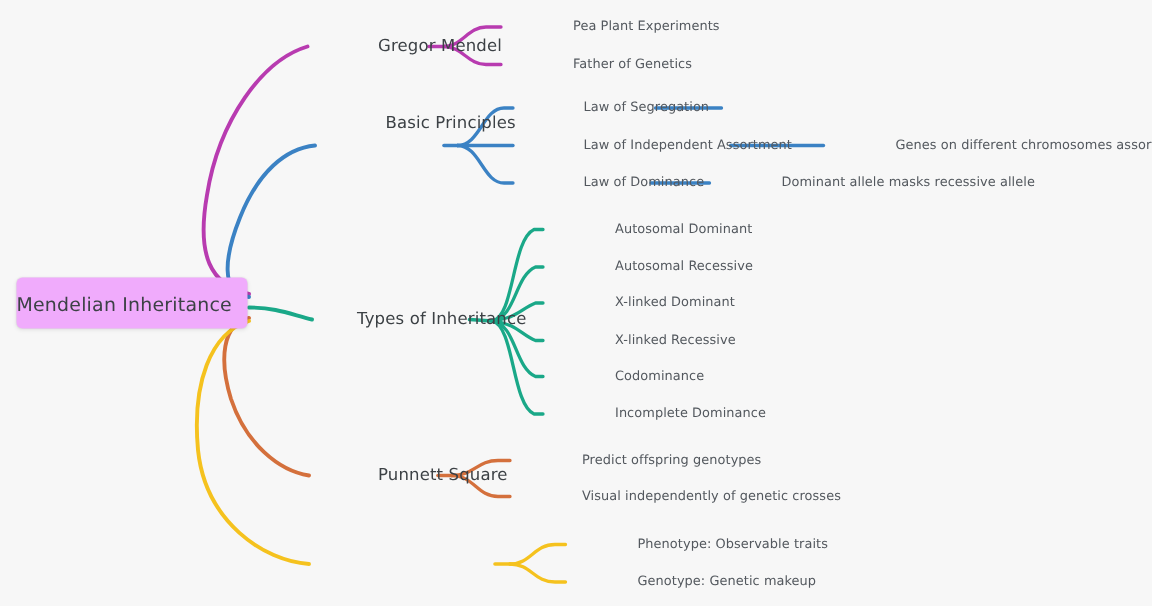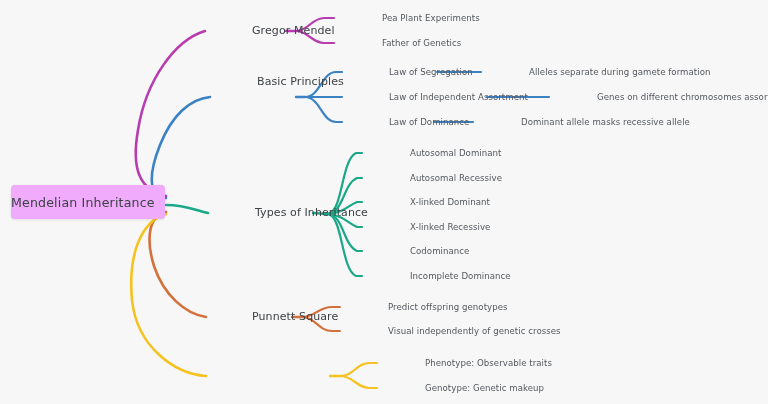--- a/index.html
+++ b/index.html
@@ -115,33 +115,32 @@
   </svg>
 
   <div id="root-node">
     <span class="root-text">Mendelian Inheritance</span>
   </div>
 
   <div class="node-label level1-label" style="left:208px; top:25px;">Gregor Mendel</div>
 
   <div class="node-label level1-label" style="left:213px; top:76px;">Basic Principles</div>
 
-  <div class="node-label level1-label" style="left:211px; top:207px;">Types of Inheritance</div>
+  <div class="node-label level1-label" style="left:194px; top:207px;">Types of Inheritance</div>
 
   <div class="node-label level1-label" style="left:208px; top:311px;">Punnett Square</div>
 
 
   <div class="node-label leaf-label" style="left:338px; top:14px;">Pea Plant Experiments</div>
   <div class="node-label leaf-label" style="left:338px; top:39px;">Father of Genetics</div>
 
   <div class="node-label leaf-label" style="left:345px; top:68px;">Law of Segregation</div>
   <div class="node-label leaf-label" style="left:345px; top:93px;">Law of Independent Assortment</div>
   <div class="node-label leaf-label" style="left:345px; top:118px;">Law of Dominance</div>
 
-  <div class="node-label leaf2-label" style="left:485px; top:68px;">Alleles separate during gamete formation</div>
   <div class="node-label leaf2-label" style="left:553px; top:93px;">Genes on different chromosomes assort independently</div>
   <div class="node-label leaf2-label" style="left:477px; top:118px;">Dominant allele masks recessive allele</div>
 
   <div class="node-label leaf-label" style="left:366px; top:149px;">Autosomal Dominant</div>
   <div class="node-label leaf-label" style="left:366px; top:174px;">Autosomal Recessive</div>
   <div class="node-label leaf-label" style="left:366px; top:198px;">X-linked Dominant</div>
   <div class="node-label leaf-label" style="left:366px; top:223px;">X-linked Recessive</div>
   <div class="node-label leaf-label" style="left:366px; top:247px;">Codominance</div>
   <div class="node-label leaf-label" style="left:366px; top:272px;">Incomplete Dominance</div>
 

